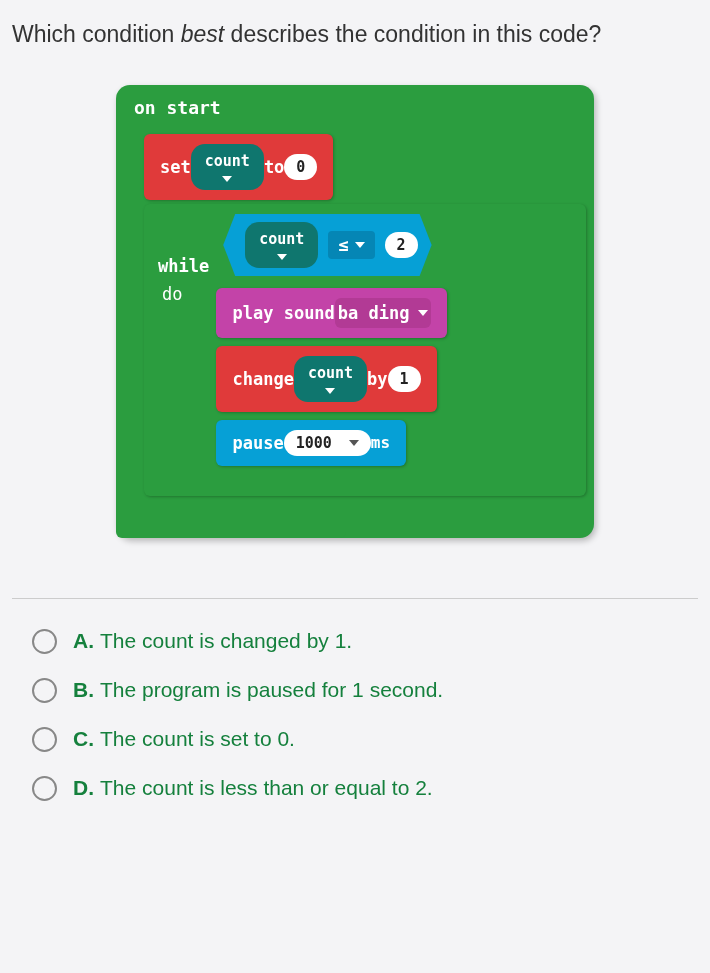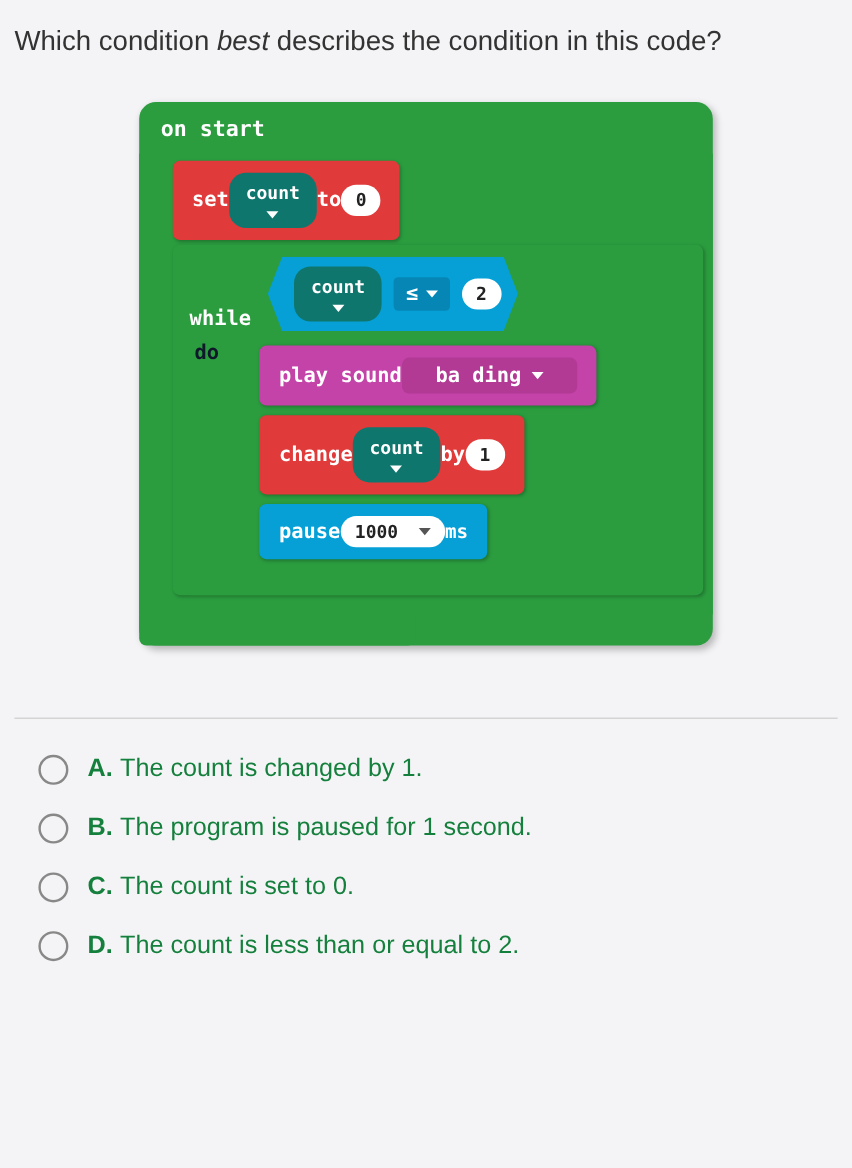--- a/index.html
+++ b/index.html
@@ -111,34 +111,34 @@
   background: #0586b5;
   border-radius: 4px;
   padding: 4px 10px;
   display: inline-flex;
   align-items: center;
   gap: 6px;
 }
 .sound-pill {
   background: #b23a95;
   border-radius: 6px;
-  padding: 5px 28px;
+  padding: 5px 3px;
   display: inline-flex;
   align-items: center;
   gap: 8px;
 }
 .do-row {
   display: flex;
   align-items: flex-start;
 }
 .do-label {
-  color: #0f172a;
+  color: #ffffff;
   font-family: monospace;
   font-size: 17px;
-  font-weight: bold;
+  font-weight: normal;
   padding: 2px 6px 0 4px;
 }
 .ms-label {
   color: #fff;
   font-size: 16px;
 }
 .while-footer {
   background: #2b9d3f;
   height: 18px;
   width: 420px;

